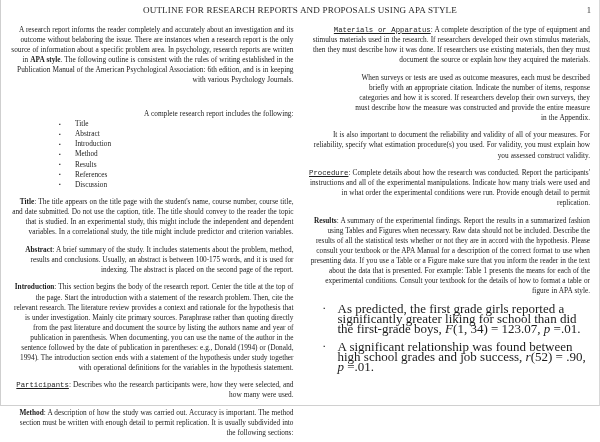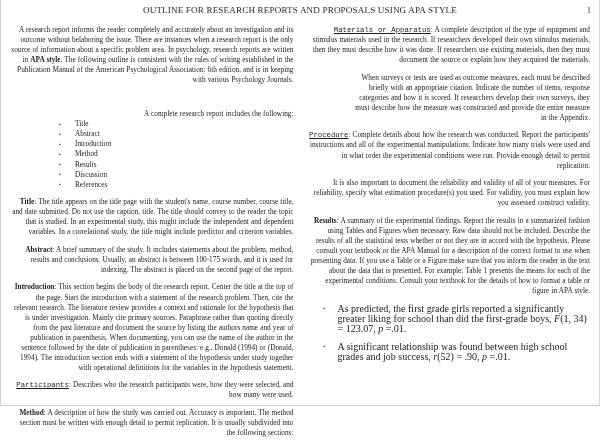--- a/index.html
+++ b/index.html
@@ -97,21 +97,21 @@
     color: #3a3a3a;
   }
 
   ul.stat-bullets {
     margin: 7px 0 0 0;
     padding: 0 0 0 16px;
     list-style: none;
   }
   ul.stat-bullets li {
     position: relative;
-    font-size: 10px;
+    font-size: 13px;
     line-height: 10.05px;
     padding-left: 14px;
     margin-bottom: 8px;
   }
   ul.stat-bullets li::before {
     content: "\25AA";
     position: absolute;
     left: 0;
     top: -0.5px;
     font-size: 5.4px;
@@ -135,45 +135,45 @@
       <p class="para"><span>A research report informs the reader completely and accurately about an investigation and its outcome without belaboring the issue.  There are instances when a research report is the only source of information about a specific problem area.  In psychology, research reports are written in </span><span class="lbl-bold">APA style</span><span>.  The following outline is consistent with the rules of writing established in the Publication Manual of the American Psychological Association: 6th edition, and is in keeping with various Psychology Journals.</span></p>
 
       <p class="para tight">A complete research report includes the following:</p>
 
       <ul class="bullets">
         <li>Title</li>
         <li>Abstract</li>
         <li>Introduction</li>
         <li>Method</li>
         <li>Results</li>
+        <li>References</li>
         <li>Discussion</li>
-        <li>References</li>
       </ul>
 
       <p class="para"><span class="lbl-bold">Title</span><span>:  </span><span>The title appears on the title page with the student's name, course number, course title, and date submitted.  Do not use the caption, title.  The title should convey to the reader the topic that is studied. In an experimental study, this might include the independent and dependent variables.  In a correlational study, the title might include predictor and criterion variables.</span></p>
 
       <p class="para"><span class="lbl-bold">Abstract</span><span>:  </span><span>A brief summary of the study.  It includes statements about the problem, method, results and conclusions.  Usually, an abstract is between 100-175 words, and it is used for indexing.  The abstract is placed on the second page of the report.</span></p>
 
       <p class="para"><span class="lbl-bold">Introduction</span><span>:  </span><span>This section begins the body of the research report.  Center the title at the top of the page.  Start the introduction with a statement of the research problem.  Then, cite the relevant research.  The literature review provides a context and rationale for the hypothesis that is under investigation.  Mainly cite primary sources.  Paraphrase rather than quoting directly from the past literature and document the source by listing the authors name and year of publication in parenthesis.  When documenting, you can use the name of the author in the sentence followed by the date of publication in parentheses: e.g., Donald (1994) or (Donald, 1994).  The introduction section ends with a statement of the hypothesis under study together with operational definitions for the variables in the hypothesis statement.</span></p>
 
       <p class="para"><span class="lbl-ul">Participants</span><span>:  </span><span>Describes who the research participants were, how they were selected, and how many were used.</span></p>
 
       <p class="para"><span class="lbl-bold">Method</span><span>:  </span><span>A description of how the study was carried out.  Accuracy is important. The method section must be written with enough detail to permit replication.  It is usually subdivided into the following sections:</span></p>
 
     </div>
 
     <div class="column">
 
       <p class="para"><span class="lbl-ul">Materials or Apparatus</span><span>: </span><span>A complete description of the type of equipment and stimulus materials used in the research.  If researchers developed their own stimulus materials, then they must describe how it was done.  If researchers use existing materials, then they must document the source or explain how they acquired the materials.</span></p>
 
       <p class="para indented">When surveys or tests are used as outcome measures, each must be described briefly with an appropriate citation.  Indicate the number of items, response categories and how it is scored.  If researchers develop their own surveys, they must describe how the measure was constructed and provide the entire measure in the Appendix.</p>
 
+      <p class="para">It is also important to document the reliability and validity of all of your measures.  For reliability, specify what estimation procedure(s) you used.  For validity, you must explain how you assessed construct validity.</p>
+
       <p class="para"><span class="lbl-ul">Procedure</span><span>:  </span><span>Complete details about how the research was conducted.  Report the participants' instructions and all of the experimental manipulations.  Indicate how many trials were used and in what order the experimental conditions were run.  Provide enough detail to permit replication.</span></p>
-
-      <p class="para">It is also important to document the reliability and validity of all of your measures.  For reliability, specify what estimation procedure(s) you used.  For validity, you must explain how you assessed construct validity.</p>
 
       <p class="para"><span class="lbl-bold">Results</span><span>:  </span><span>A summary of the experimental findings.  Report the results in a summarized fashion using Tables and Figures when necessary.  Raw data should not be included.  Describe the results of all the statistical tests whether or not they are in accord with the hypothesis.  Please consult your textbook or the APA Manual for a description of the correct format to use when presenting data.  If you use a Table or a Figure make sure that you inform the reader in the text about the data that is presented.  For example: Table 1 presents the means for each of the experimental conditions.  Consult your textbook for the details of how to format a table or figure in APA style.</span></p>
 
 
       <ul class="stat-bullets">
         <li><span>As predicted, the first grade girls reported a significantly greater liking for school than did the first-grade boys,  </span><span class="ital">F</span><span>(1, 34) = 123.07, </span><span class="ital">p</span><span> =.01.</span></li>
 
         <li><span>A significant relationship was found between high school grades and job success, </span><span class="ital">r</span><span>(52) = .90, </span><span class="ital">p</span><span> =.01.</span></li>
 
       </ul>

